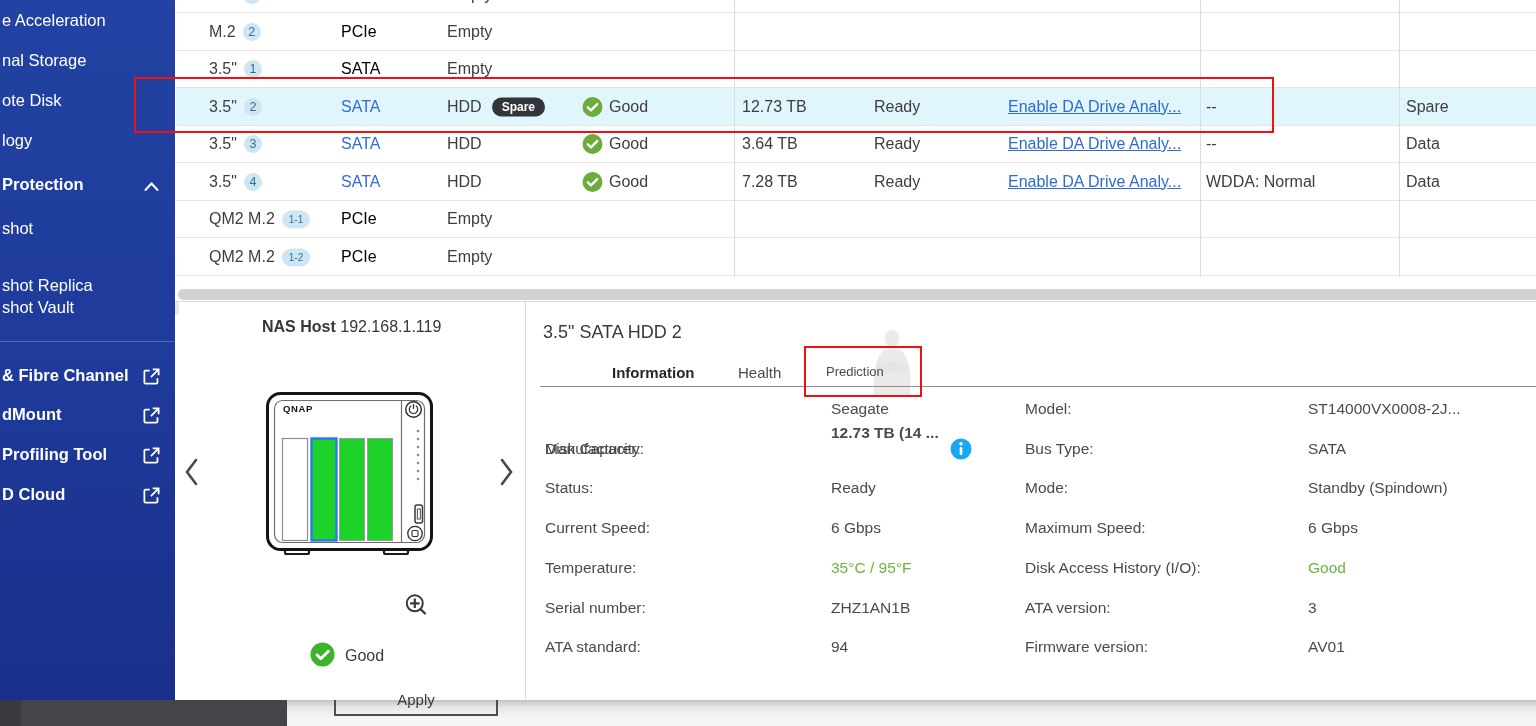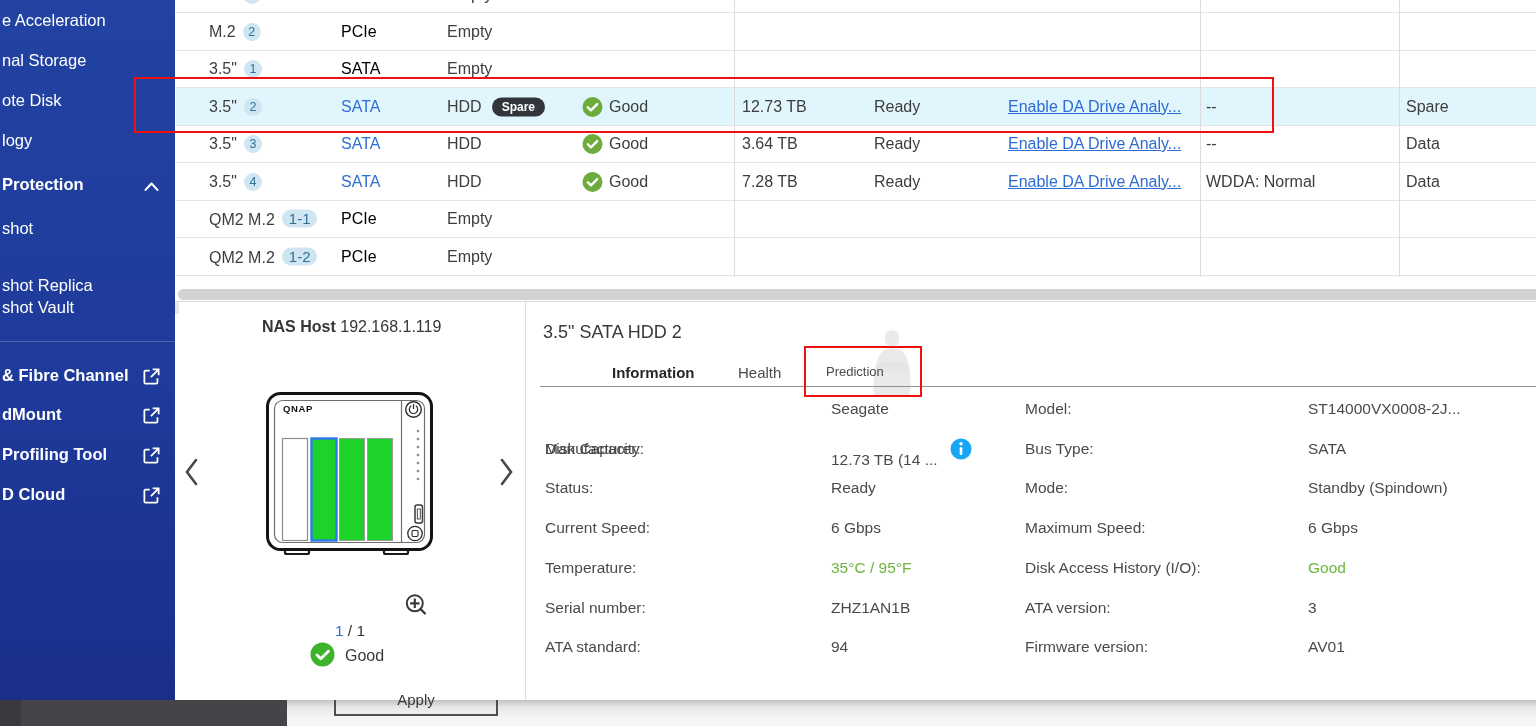--- a/index.html
+++ b/index.html
@@ -15,21 +15,21 @@
   .micon { position:absolute; left:142px; width:19px; height:19px; }
   
   .rowline { position:absolute; left:176px; width:1360px; height:1px; background:#e4e4e4; }
   .vline { position:absolute; width:1px; background:#dcdcdc; top:0; height:277px; }
   .cell { position:absolute; font-size:16px; color:#3d3d3d; white-space:nowrap; transform:translateY(-50%); }
   .gray { color:#000000; }
   .blue { color:#2e6fd6; }
   .badge { display:inline-block; background:#cfe5f1; color:#2f7396; font-size:12.5px;
     line-height:18px; height:18px; width:18px; text-align:center; border-radius:9px;
     margin-left:7px; vertical-align:1px; }
-  .badgew { display:inline-block; background:#cfe5f1; color:#2f7396; font-size:15px;
+  .badgew { display:inline-block; background:#cfe5f1; color:#2f7396; font-size:10px;
     line-height:18px; height:18px; text-align:center; border-radius:9px;
     padding:0 7px; margin-left:7px; vertical-align:1px; }
   .pill { display:inline-block; background:#32363c; color:#fff; font-size:12px; font-weight:bold;
     line-height:19px; height:19px; border-radius:10px; padding:0 10px; margin-left:10px; vertical-align:1.5px; }
   .gcheck { position:absolute; width:21px; height:21px; transform:translateY(-50%); }
   .link { color:#2e6bd3; text-decoration:underline; }
   
   .lbl { position:absolute; font-size:15.5px; color:#4a4a4a; white-space:nowrap; transform:translateY(-50%); }
   .grn { color:#6db33f; }
   
@@ -166,21 +166,20 @@
     </svg>
   <svg class="abs" style="left:497px; top:456px;" width="20" height="32" viewBox="0 0 20 32">
       <path d="M5 4l9 12-9 12" stroke="#4a4a4a" stroke-width="2.6" fill="none" stroke-linecap="round"></path>
     </svg>
 
   <svg class="abs" style="left:404px; top:593px;" width="24" height="24" viewBox="0 0 24 24">
       <circle cx="10.8" cy="10.3" r="8" stroke="#3a3a3a" stroke-width="2" fill="none"></circle>
       <path d="M16.6 16.1L21 20.5" stroke="#3a3a3a" stroke-width="2.2" stroke-linecap="round"></path>
       <path d="M10.8 5.6v9.4M6.1 10.3h9.4" stroke="#3a3a3a" stroke-width="2.2"></path>
     </svg>
-  <div class="abs" style="left:175px; top:622px; width:350px; text-align:center; font-size:15.5px; color:#333;"><span style="color:#2d6fd1;">1</span> / 1</div>
   <svg class="abs" style="left:309.5px; top:641.5px;" width="25" height="25" viewBox="0 0 25 25">
       <circle cx="12.5" cy="12.5" r="12" fill="#3db32c"></circle>
       <path d="M7 13l3.8 3.8 7.6-7.6" stroke="#fff" stroke-width="2.8" fill="none" stroke-linecap="round" stroke-linejoin="round"></path>
     </svg>
   <div class="abs" style="left:345px; top:647px; font-size:16px; color:#3a3a3a;">Good</div>
 
   <div class="abs" style="left:543px; top:322px; font-size:18px; color:#3a3a3a;">3.5" SATA HDD 2</div>
 
   <svg class="abs" style="left:858px; top:330px;" width="60" height="66" viewBox="0 0 60 66" opacity="0.38">
     <ellipse cx="34" cy="8.5" rx="7.5" ry="8.5" fill="#cfcac5"></ellipse>
@@ -192,21 +191,21 @@
   <div class="abs" style="left:738px; top:364px; font-size:15px; color:#4a4a4a;">Health</div>
   <div class="abs" style="left:826px; top:364px; font-size:13px; color:#4a4a4a;">Prediction</div>
   <div class="abs" style="left:540px; top:386px; width:996px; height:1px; background:#8f8f8f;"></div>
 
   <div class="lbl" style="left:545px; top:409px;margin-top:40px;">Manufacturer:</div>
   <div class="lbl" style="left:831px; top:409px;">Seagate</div>
   <div class="lbl" style="left:1025px; top:409px;">Model:</div>
   <div class="lbl" style="left:1308px; top:409px;">ST14000VX0008-2J...</div>
 
   <div class="lbl" style="left:545px; top:448.7px;">Disk Capacity:</div>
-  <div class="lbl" style="left:831px; top:460px;">12.73 TB (14 ...</div>
+  <div class="lbl" style="left:831px; top:433px;font-weight:bold;">12.73 TB (14 ...</div>
   <svg class="abs" style="left:950px; top:437.5px;" width="22" height="22" viewBox="0 0 22 22">
       <circle cx="11" cy="11" r="10.5" fill="#18a7f2"></circle>
       <rect x="9.7" y="9" width="2.6" height="8" rx="1.2" fill="#fff"></rect>
       <circle cx="11" cy="5.8" r="1.7" fill="#fff"></circle>
     </svg>
   <div class="lbl" style="left:1025px; top:448.7px;">Bus Type:</div>
   <div class="lbl" style="left:1308px; top:448.7px;">SATA</div>
 
   <div class="lbl" style="left:545px; top:488.4px;">Status:</div>
   <div class="lbl" style="left:831px; top:488.4px;">Ready</div>

